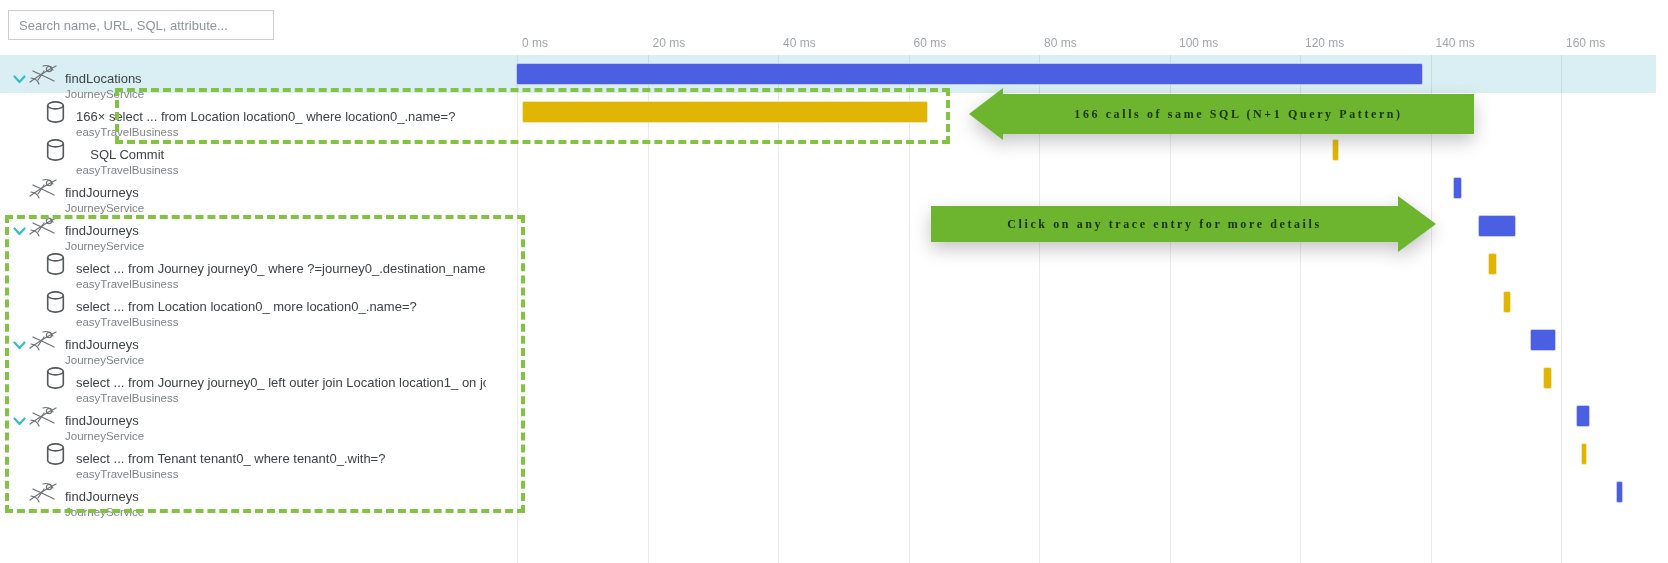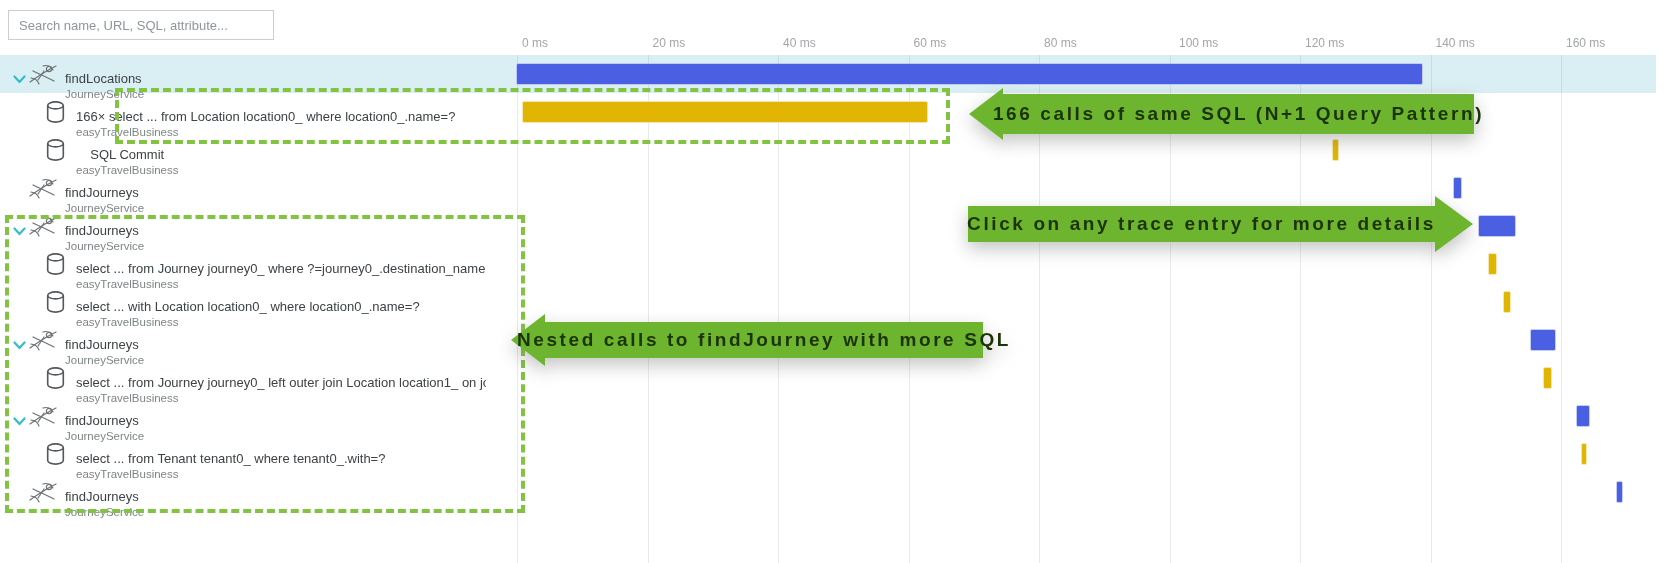--- a/index.html
+++ b/index.html
@@ -33,28 +33,28 @@
   .bar.blue{background:#4a5fe1;box-shadow:0 0 0 1px rgba(185,195,245,0.85);}
   .bar.yellow{background:#e0b504;box-shadow:0 0 0 1px rgba(243,224,150,0.8);}
   
   .dashed-box{position:absolute;border:4px dashed #82c341;z-index:40;pointer-events:none;}
   .box1{left:115px;top:88px;width:827px;height:48px;}
   .box2{left:5px;top:215px;width:512px;height:290px;}
   
   .annot{position:absolute;display:flex;align-items:center;z-index:50;
          filter:drop-shadow(0 7px 9px rgba(110,110,110,0.40));pointer-events:none;}
   .abox{background:#6db52f;display:flex;align-items:center;justify-content:center;
-        font-size:19px;font-weight:bold;letter-spacing:2.6px;color:#1c3305;white-space:nowrap;}
+        font-size:12px;font-weight:bold;letter-spacing:2.6px;color:#1c3305;white-space:nowrap;font-family:Liberation Serif, serif;}
   .tri{width:0;height:0;}
   .tri-left{border-top:26px solid transparent;border-bottom:26px solid transparent;border-right:34px solid #6db52f;}
   .tri-right{border-top:28px solid transparent;border-bottom:28px solid transparent;border-left:38px solid #6db52f;}
   .a1{left:969px;top:88px;height:52px;}
   .a1 .abox{width:471px;height:40px;}
   .a2{left:931px;top:196px;height:56px;}
-  .a2 .abox{width:467px;height:36px;margin-left:37px;}
+  .a2 .abox{width:467px;height:36px;}
   .a3{left:511px;top:314px;height:52px;}
   .a3 .abox{width:438px;height:36px;}
 </style>
 </head>
 <body>
 
 <div class="app">
 
   <div class="search-wrap">
     <input type="text" placeholder="Search name, URL, SQL, attribute..." style="">
@@ -149,21 +149,21 @@
           <div class="name">select ... from Journey journey0_ where ?=journey0_.destination_name and ?&lt; .</div>
           <div class="svc">easyTravelBusiness</div>
         </div>
       </div>
       <div class="row" style="top: 283px;">
         <span class="icon-db"><svg width="21" height="25" viewBox="0 0 21 25" fill="none" stroke="#53585b" stroke-width="1.6">
             <ellipse cx="10.5" cy="5.4" rx="7.8" ry="3.5"></ellipse>
             <path d="M2.7 5.4 V18.6 a7.8 3.5 0 0 0 15.6 0 V5.4"></path>
           </svg></span>
         <div class="lbl db">
-          <div class="name">select ... with Location location0_ where location0_.name=?</div>
+          <div class="name">select ... from Location location0_ more location0_.name=?</div>
           <div class="svc">easyTravelBusiness</div>
         </div>
       </div>
       <div class="row" style="top: 321px;">
         <span class="chev"><svg width="13" height="9" viewBox="0 0 13 9" fill="none">
             <path d="M1.5 1.5 L6.5 7 L11.5 1.5" stroke="#35bdc9" stroke-width="2.2" stroke-linecap="round" stroke-linejoin="round"></path>
           </svg></span>
         <span class="icon-service"><svg width="30" height="24" viewBox="0 0 30 24" fill="none" stroke="#6d7275" stroke-width="1.2" stroke-linecap="round">
             <path d="M2 20 C9 15 20 8 28 4"></path>
             <path d="M5 9 C11 12 19 15 26 19"></path>
@@ -261,18 +261,14 @@
   <div class="annot a1">
     <div class="tri tri-left"></div>
     <div class="abox">166 calls of same SQL (N+1 Query Pattern)</div>
   </div>
 
   <div class="annot a2">
     <div class="abox">Click on any trace entry for more details</div>
     <div class="tri tri-right"></div>
   </div>
 
-  <div class="annot a3">
-    <div class="tri tri-left"></div>
-    <div class="abox">Nested calls to findJourney with more SQL</div>
-  </div>
 
 </div>
 
 </body></html>

